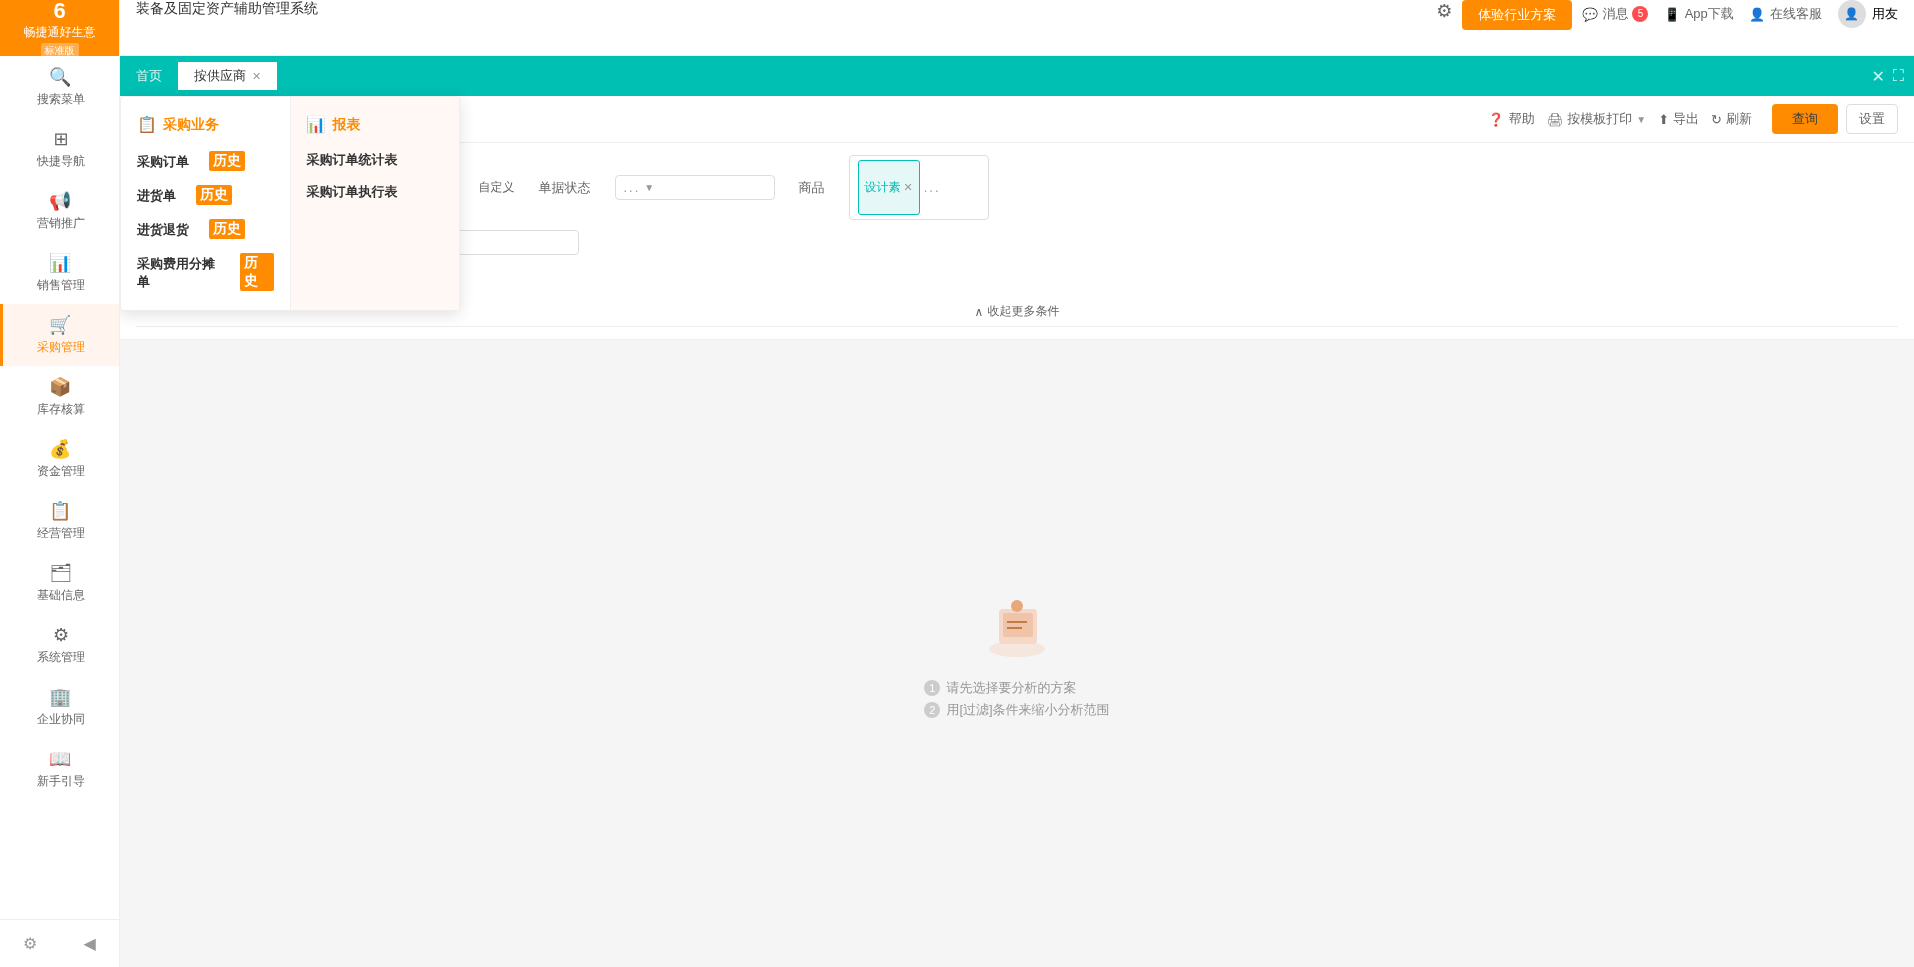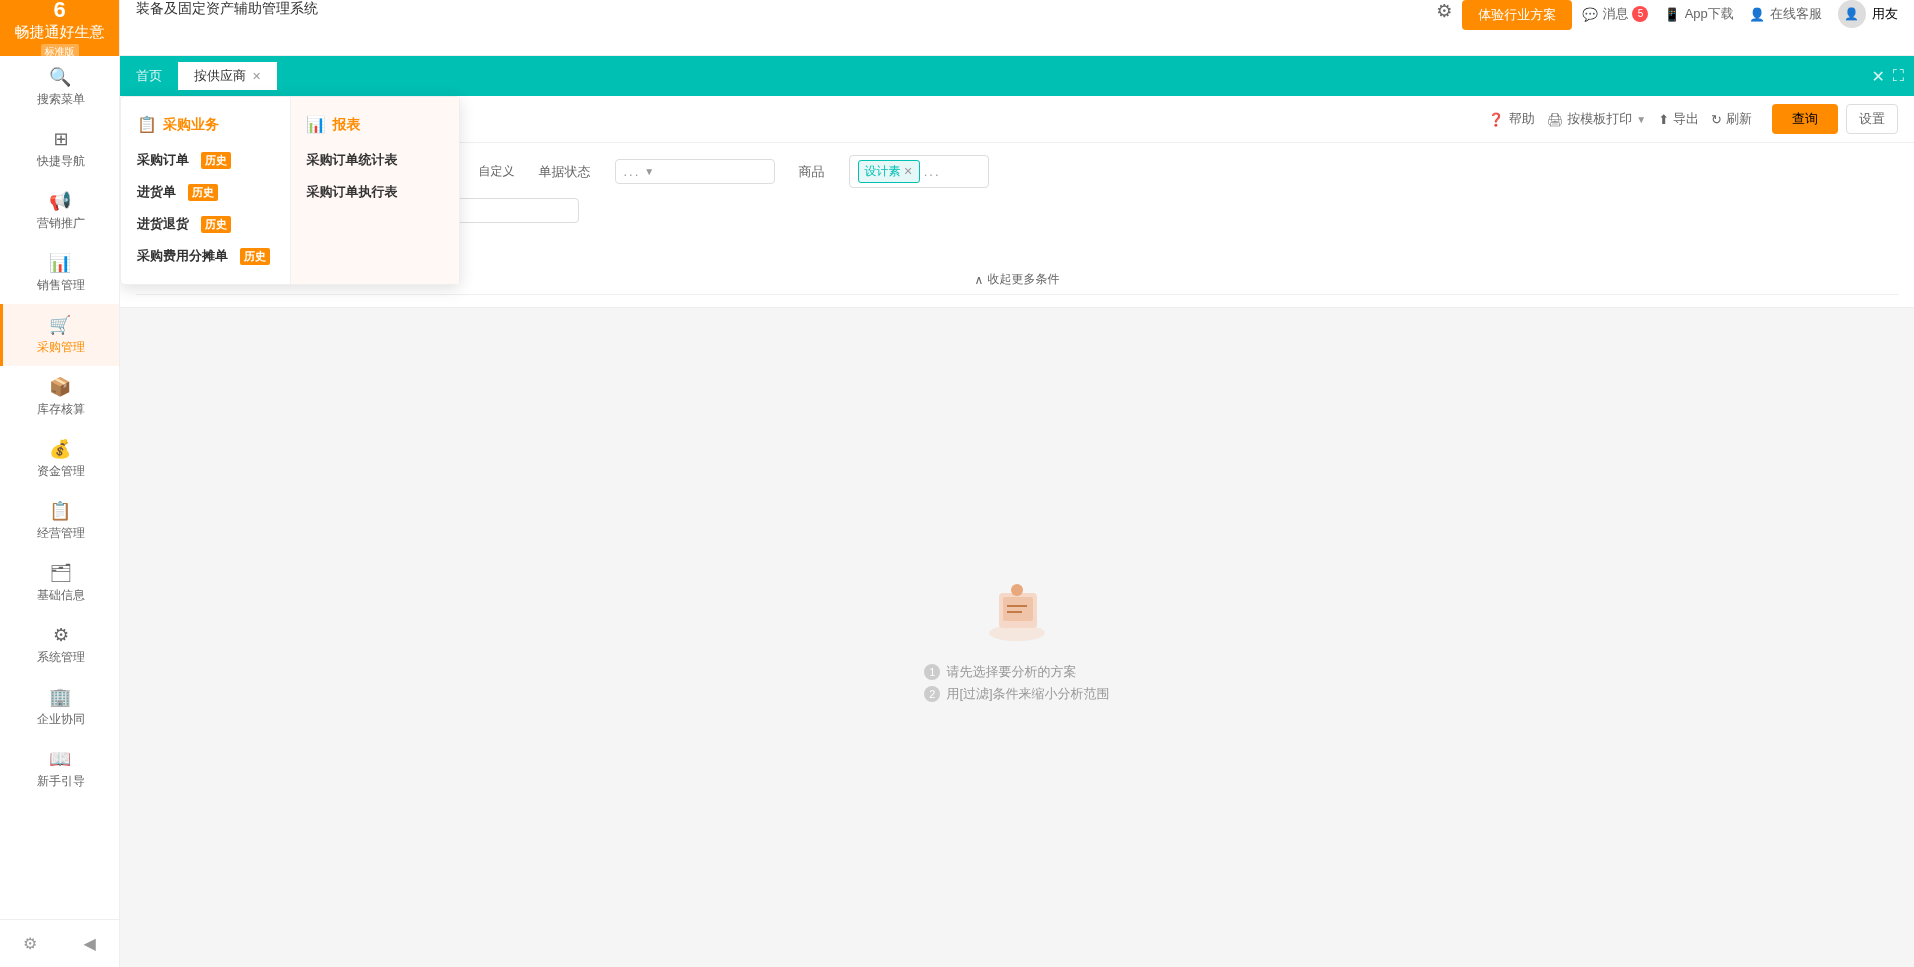--- a/index.html
+++ b/index.html
@@ -186,29 +186,29 @@
       min-width: 120px;
       background: #fff;
       display: flex;
       align-items: center;
       gap: 4px;
     }
     .filter-tag {
       background: #e6f7f7;
       border: 1px solid #00bfb3;
       border-radius: 3px;
-      padding: 2px 6px;
+      padding: 18px 6px;
       font-size: 12px;
       color: #00bfb3;
       display: flex;
       align-items: center;
       gap: 3px;
     }
     .filter-tag .close { cursor: pointer; color: #999; font-size: 11px; }
-    .btn-primary { background: #ff8c00; color: #000000; border: none; border-radius: 4px; padding: 5px 20px; cursor: pointer; font-size: 13px; }
+    .btn-primary { background: #ff8c00; color: #404040; border: none; border-radius: 4px; padding: 5px 20px; cursor: pointer; font-size: 13px; }
     .btn-default { background: #fff; color: #666; border: 1px solid #ddd; border-radius: 4px; padding: 5px 12px; cursor: pointer; font-size: 13px; }
     .toolbar-actions {
       display: flex;
       align-items: center;
       gap: 12px;
       justify-content: flex-end;
       padding: 8px 16px;
       background: #fff;
       border-bottom: 1px solid #eee;
     }
@@ -292,44 +292,45 @@
       padding: 7px 16px;
       font-size: 13px;
       color: #333;
       cursor: pointer;
       gap: 12px;
       font-weight: bold;
     }
     .hist-badge {
       background: #ff8c00;
       color: #fff;
-      font-size: 11px;
+      font-size: 14px;
       padding: 1px 4px;
       border-radius: 2px;
+      margin-left: 8px;
     }
 
     
     .content-sections {
       display: flex;
       flex-direction: column;
       height: 100%;
     }
 
     
     .tab-bar-wrapper {
       position: relative;
     }
   </style>
 </head>
 <body>
 
 <div class="sidebar">
   <div class="sidebar-logo">
     <div class="logo-icon">6</div>
-    <div style="font-size:15px;">畅捷通好生意</div>
+    <div style="font-size:12px;">畅捷通好生意</div>
     <div class="logo-tag">标准版</div>
   </div>
   <div class="sidebar-nav">
     <div class="sidebar-item">
       <span class="nav-icon">🔍</span>
       <span>搜索菜单</span>
     </div>
     <div class="sidebar-item">
       <span class="nav-icon">⊞</span>
       <span>快捷导航</span>

